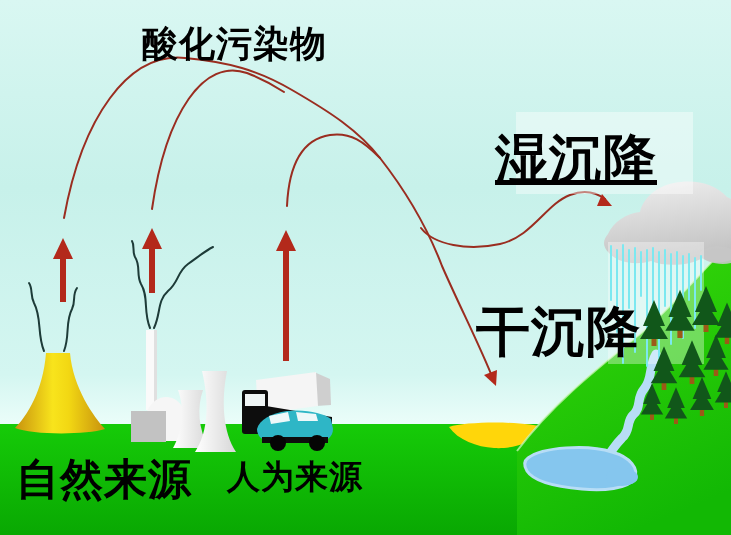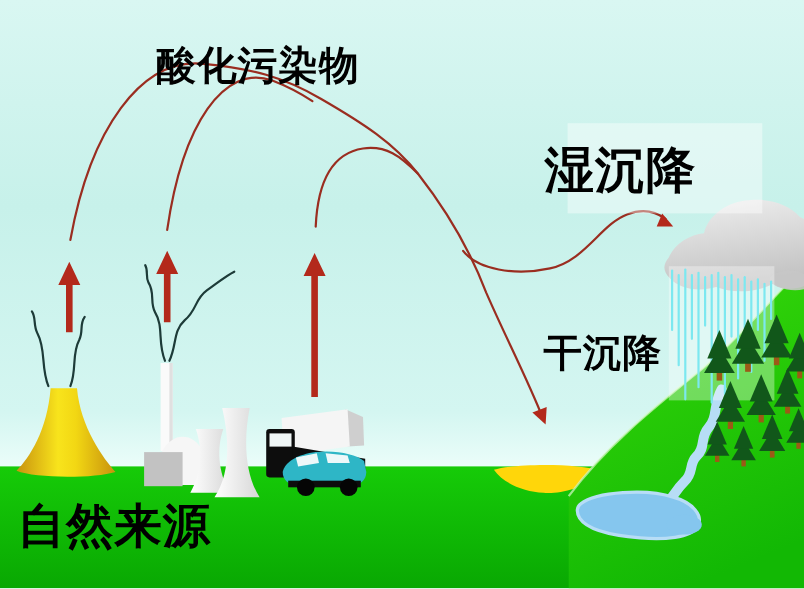--- a/index.html
+++ b/index.html
@@ -6,23 +6,23 @@
   .stage{
     position:relative;width:731px;height:535px;overflow:hidden;
     background:linear-gradient(180deg,#d9f7f2 0%,#c7f1ea 35%,#d4f6f1 70%,#eafdf9 79%,#eafdf9 100%);
     font-family:"Liberation Sans","DejaVu Sans",sans-serif;
   }
   .scene{position:absolute;left:0;top:0;}
   .lbl{
     position:absolute;font-weight:bold;color:#000;line-height:1;white-space:nowrap;
     font-family:"Liberation Sans","DejaVu Sans",sans-serif;letter-spacing:1px;
   }
-  .lbl-pollutants{left:142px;top:26px;font-size:36px;margin-top:16px;}
-  .lbl-wet{left:495px;top:132px;font-size:45px;}
-  .lbl-dry{left:494px;top:304px;font-size:35px;}
+  .lbl-pollutants{left:142px;top:26px;font-size:36px;}
+  .lbl-wet{left:495px;top:132px;font-size:53px;text-decoration:underline;}
+  .lbl-dry{left:476px;top:304px;font-size:54px;}
   .lbl-natural{left:16px;top:458px;font-size:43px;}
   .lbl-manmade{left:227px;top:460px;font-size:33px;}
   .wet-box{position:absolute;left:516px;top:112px;width:177px;height:82px;background:rgba(255,255,255,.42);}
 </style>
 </head>
 <body>
 
 <div class="stage">
 
   <svg class="scene" width="731" height="535" viewBox="0 0 731 535">
@@ -194,13 +194,14 @@
       <circle cx="278" cy="443" r="8" fill="#050505"></circle>
       <circle cx="317" cy="443" r="8" fill="#050505"></circle>
     </g>
   </svg>
 
   <div class="wet-box"></div>
   <div class="lbl lbl-pollutants">酸化污染物</div>
   <div class="lbl lbl-wet">湿沉降</div>
   <div class="lbl lbl-dry">干沉降</div>
   <div class="lbl lbl-natural">自然来源</div>
+  <div class="lbl lbl-manmade">人为来源</div>
 </div>
 
 </body></html>

